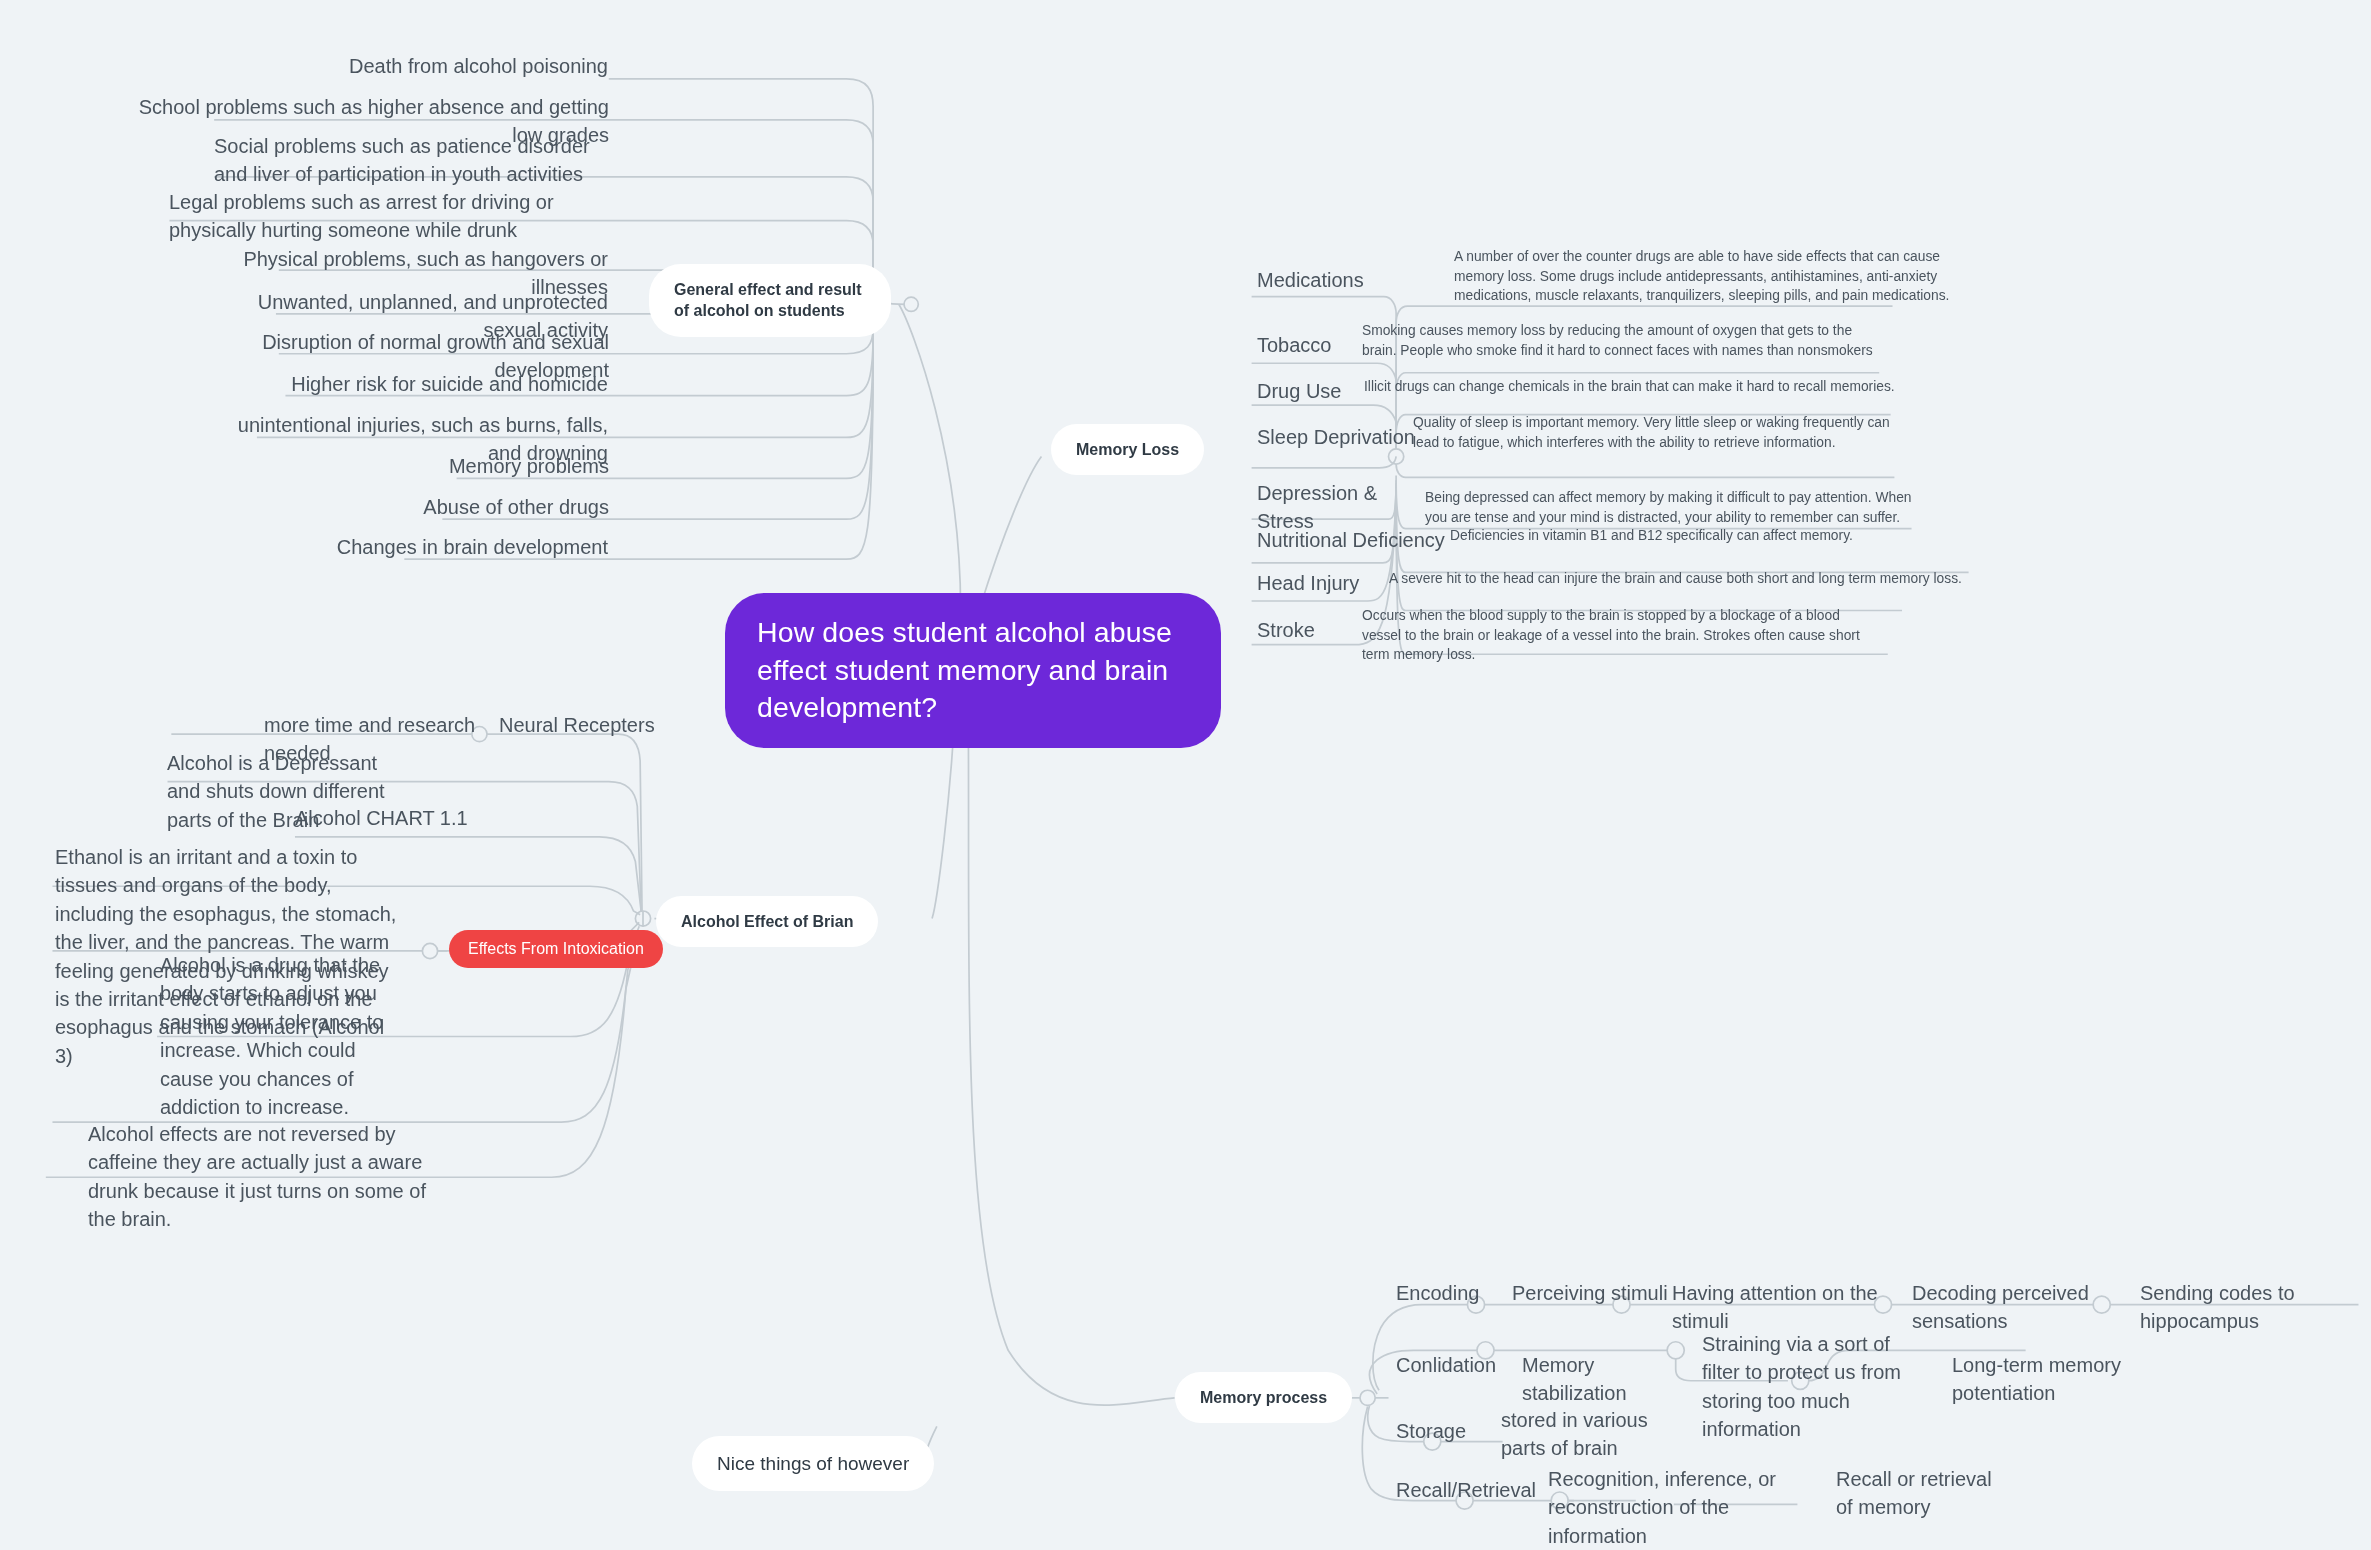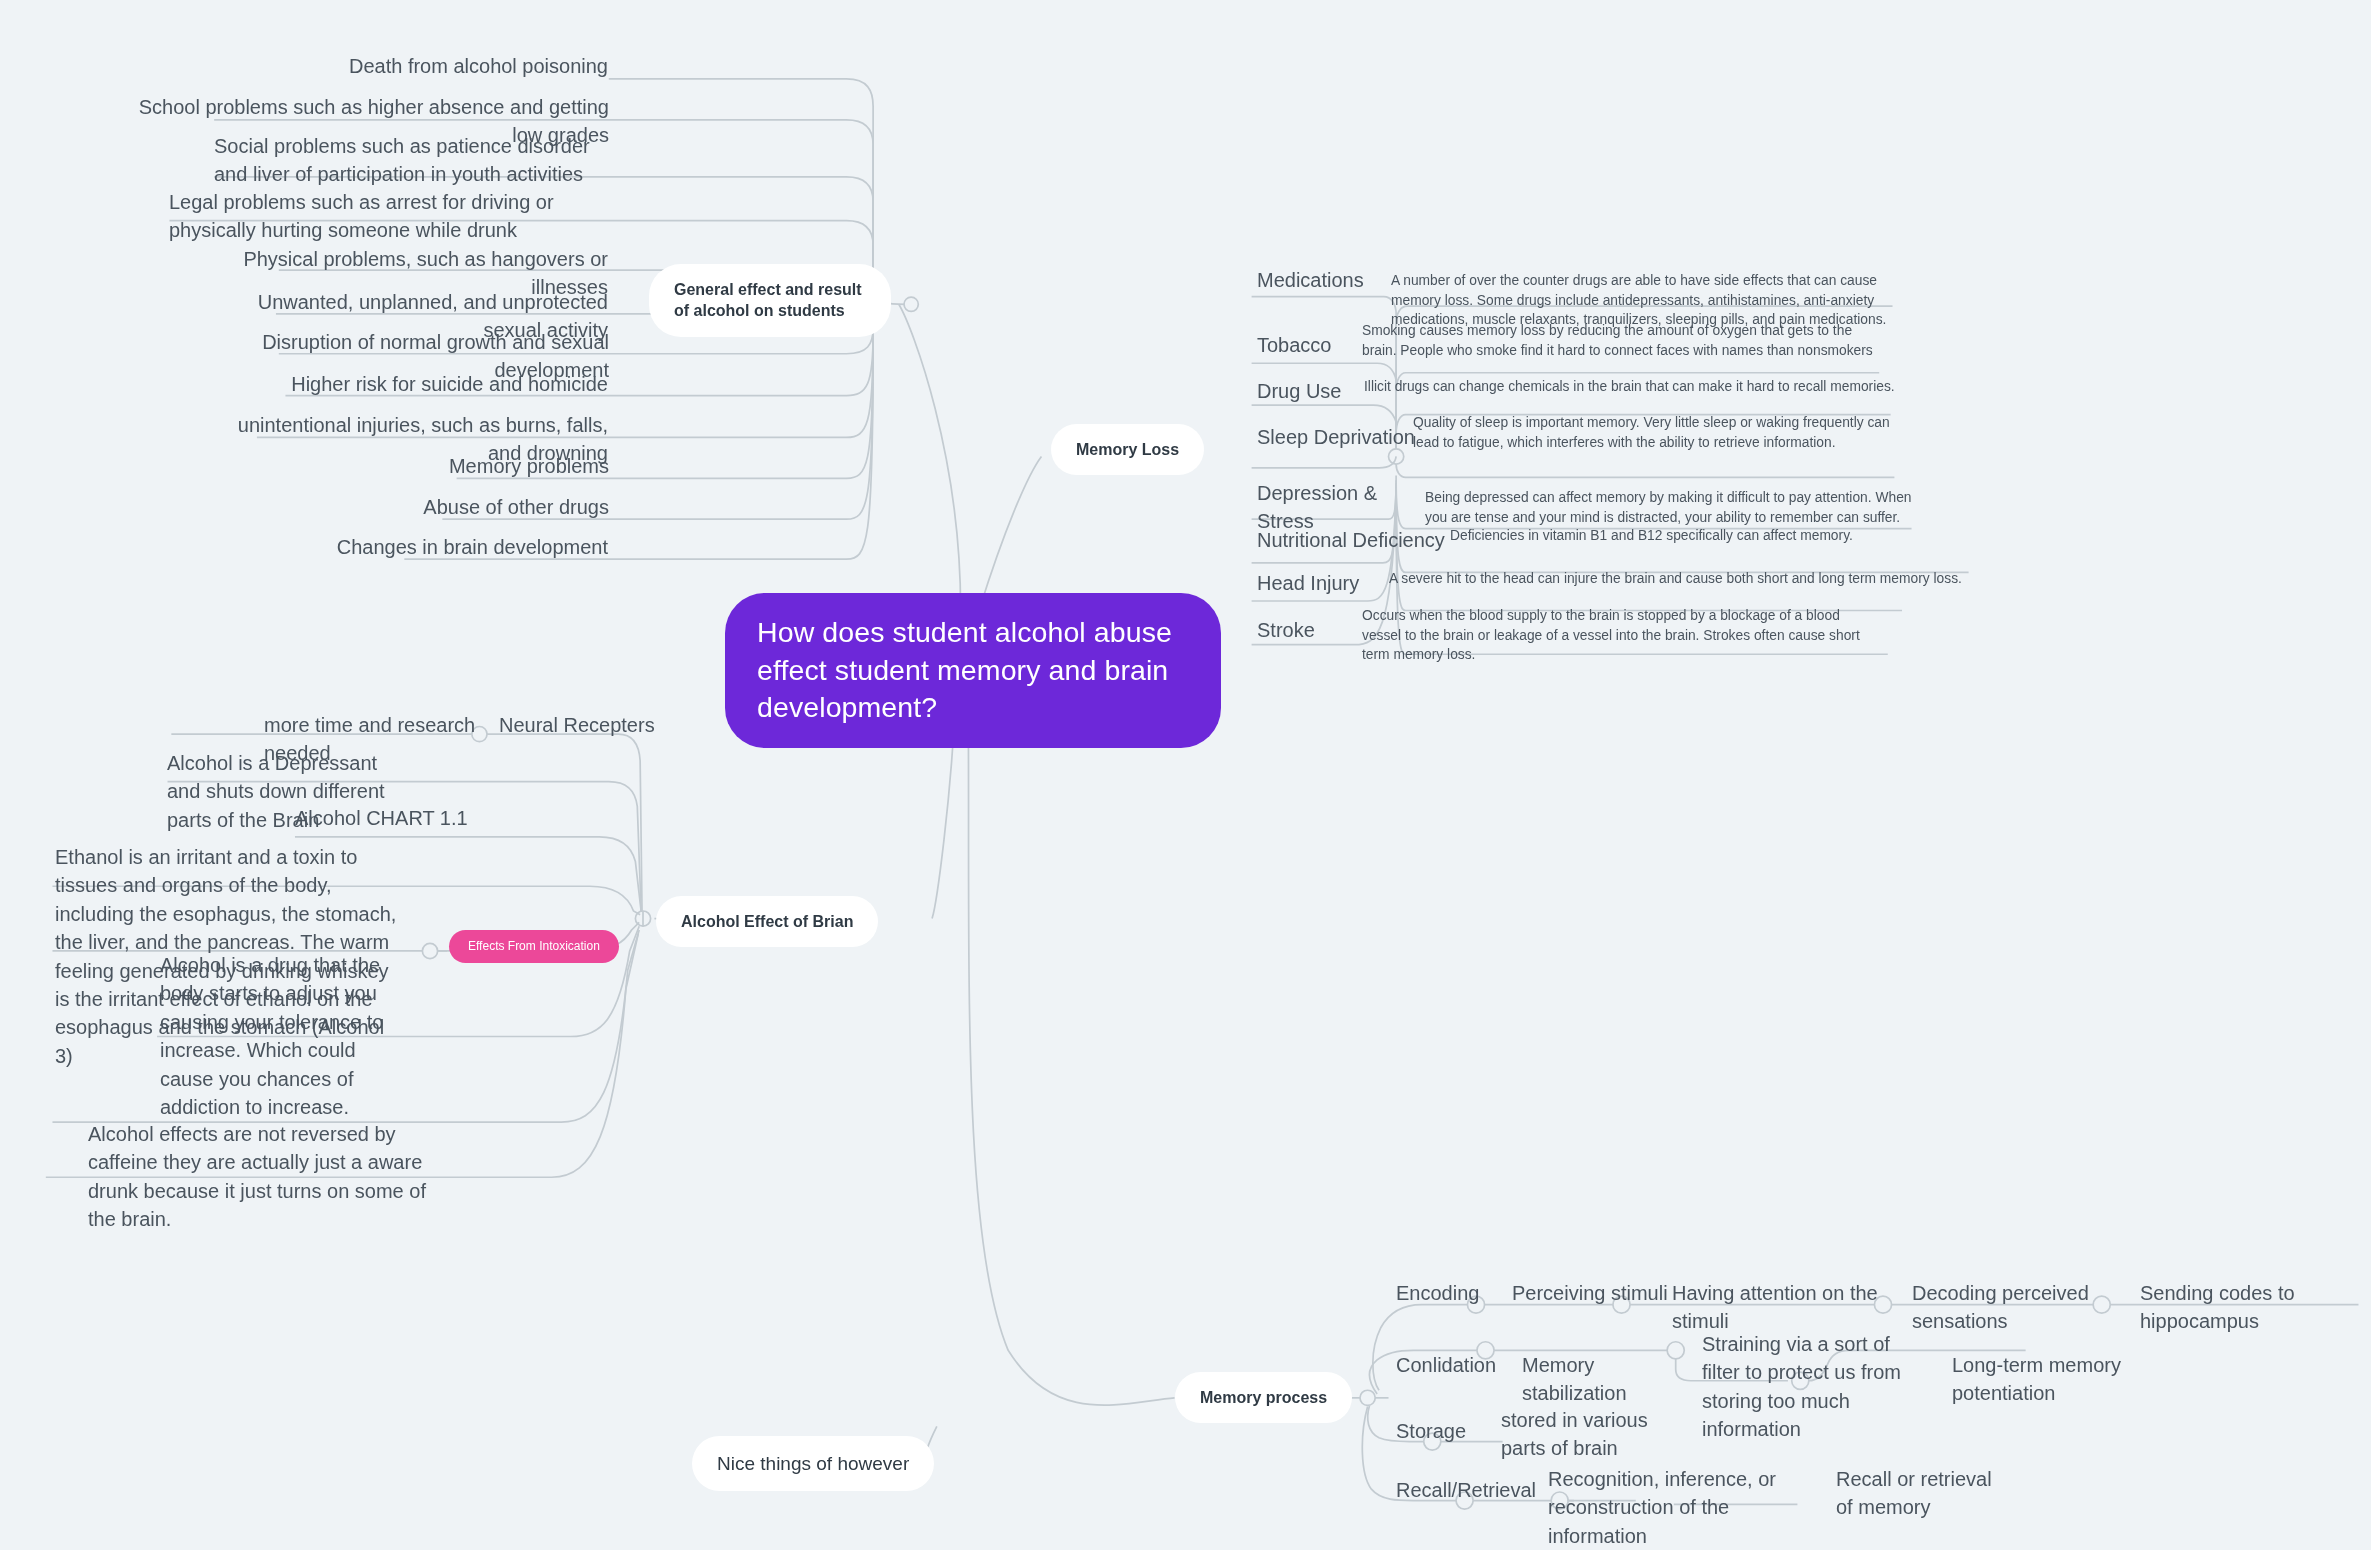--- a/index.html
+++ b/index.html
@@ -52,25 +52,25 @@
     z-index: 5;
   }
   .branch-node.light {
     font-weight: normal;
     font-size: 19px;
   }
 
   
   .gray-pill {
     position: absolute;
-    background: #ec4899;
+    background: #ef4444;
     color: #ffffff;
     border-radius: 21px;
     padding: 8.6px 19px;
-    font-size: 12px;
+    font-size: 16px;
     line-height: 1.3;
     box-sizing: border-box;
     z-index: 4;
   }
 
   
   .leaf {
     position: absolute;
     color: #4a545e;
     font-size: 20px;
@@ -238,21 +238,21 @@
   <div class="leaf rightal" style="left:314px; top:493px; width:295px;">
     <span>Abuse of other drugs</span>
   </div>
   <div class="leaf rightal" style="left:285px; top:533px; width:323px;">
     <span>Changes in brain development</span>
   </div>
 
   <div class="leaf" style="left:1257px; top:266px; width:152px;">
     <span>Medications</span>
   </div>
-  <div class="leaf leaf-sm" style="left:1391px; top:247px; width:504px;margin-top:24px;">
+  <div class="leaf leaf-sm" style="left:1454px; top:247px; width:504px;">
     <span>A number of over the counter drugs are able to have side effects that can cause memory loss. Some drugs include antidepressants, antihistamines, anti-anxiety medications, muscle relaxants, tranquilizers, sleeping pills, and pain medications.</span>
   </div>
 
   <div class="leaf" style="left:1257px; top:331px; width:152px;">
     <span>Tobacco</span>
   </div>
   <div class="leaf leaf-sm" style="left:1362px; top:321px; width:518px;">
     <span>Smoking causes memory loss by reducing the amount of oxygen that gets to the brain. People who smoke find it hard to connect faces with names than nonsmokers</span>
   </div>
 

